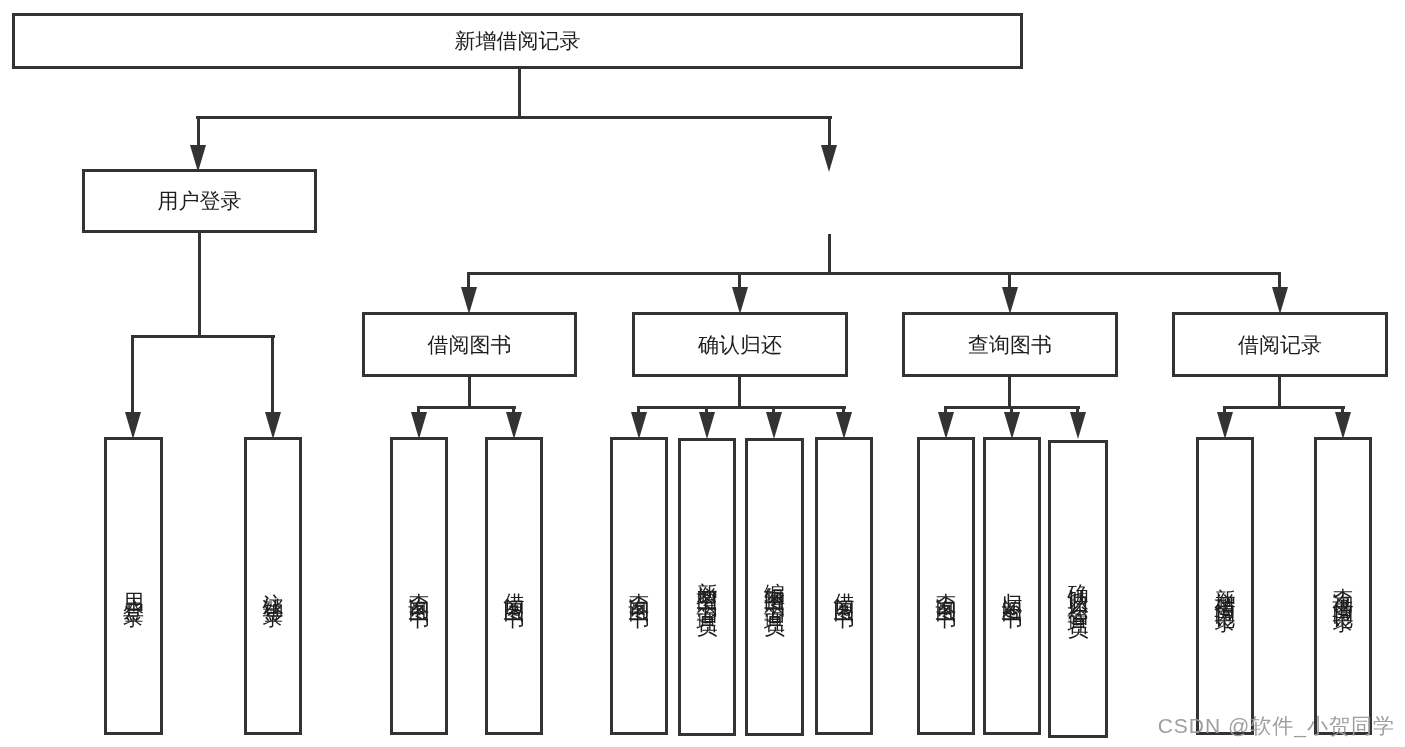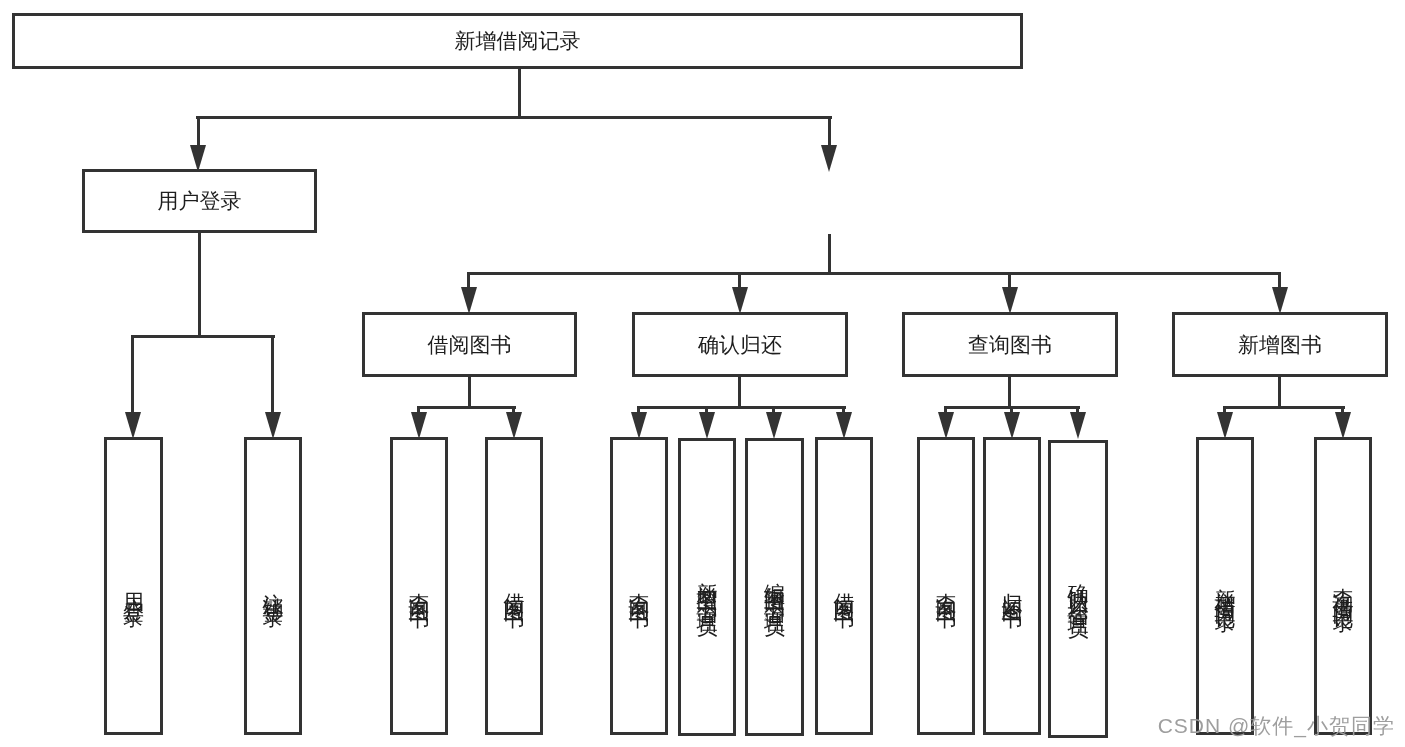--- a/index.html
+++ b/index.html
@@ -111,21 +111,21 @@
       <div class="arrow" style="left: 1335px; top: 412px;"></div>
     </div>
 
   <div class="node" style="left:12px;top:13px;width:1011px;height:56px">新增借阅记录</div>
 
   <div class="node" style="left:82px;top:169px;width:235px;height:64px">用户登录</div>
 
   <div class="node" style="left:362px;top:312px;width:215px;height:65px">借阅图书</div>
   <div class="node" style="left:632px;top:312px;width:216px;height:65px">确认归还</div>
   <div class="node" style="left:902px;top:312px;width:216px;height:65px">查询图书</div>
-  <div class="node" style="left:1172px;top:312px;width:216px;height:65px">新增图书</div>
+  <div class="node" style="left:1172px;top:312px;width:216px;height:65px">借阅记录</div>
 
   <div class="node v" style="left:104px;top:437px;width:59px;height:298px">用户登录</div>
   <div class="node v" style="left:244px;top:437px;width:58px;height:298px">注销登录</div>
 
   <div class="node v" style="left:390px;top:437px;width:58px;height:298px">查询图书</div>
   <div class="node v" style="left:485px;top:437px;width:58px;height:298px">借阅图书</div>
 
   <div class="node v" style="left:610px;top:437px;width:58px;height:298px">查询图书</div>
   <div class="node v" style="left:678px;top:438px;width:58px;height:298px">新增图书（管理员）</div>
   <div class="node v" style="left:745px;top:438px;width:59px;height:298px">编辑图书（管理员）</div>

